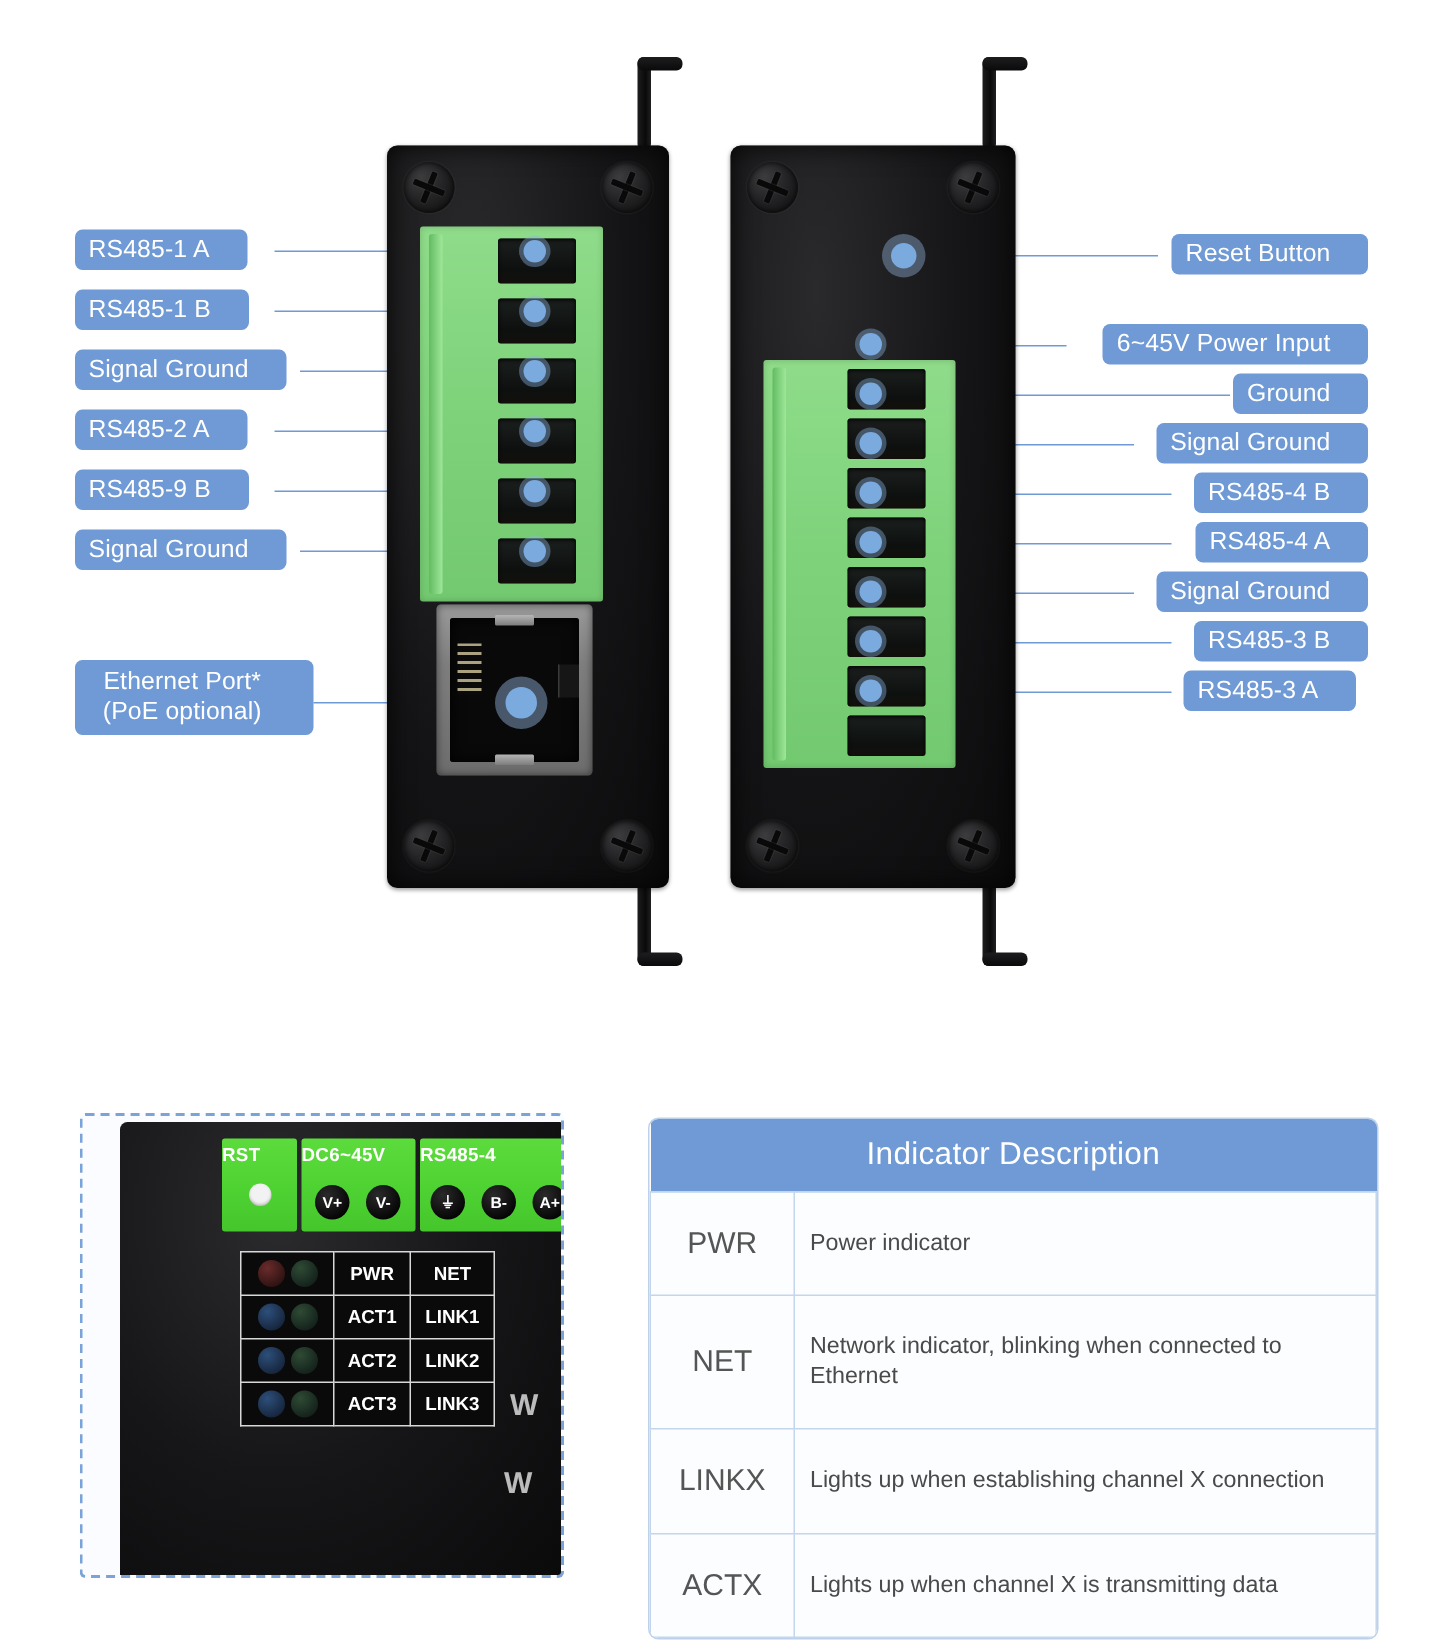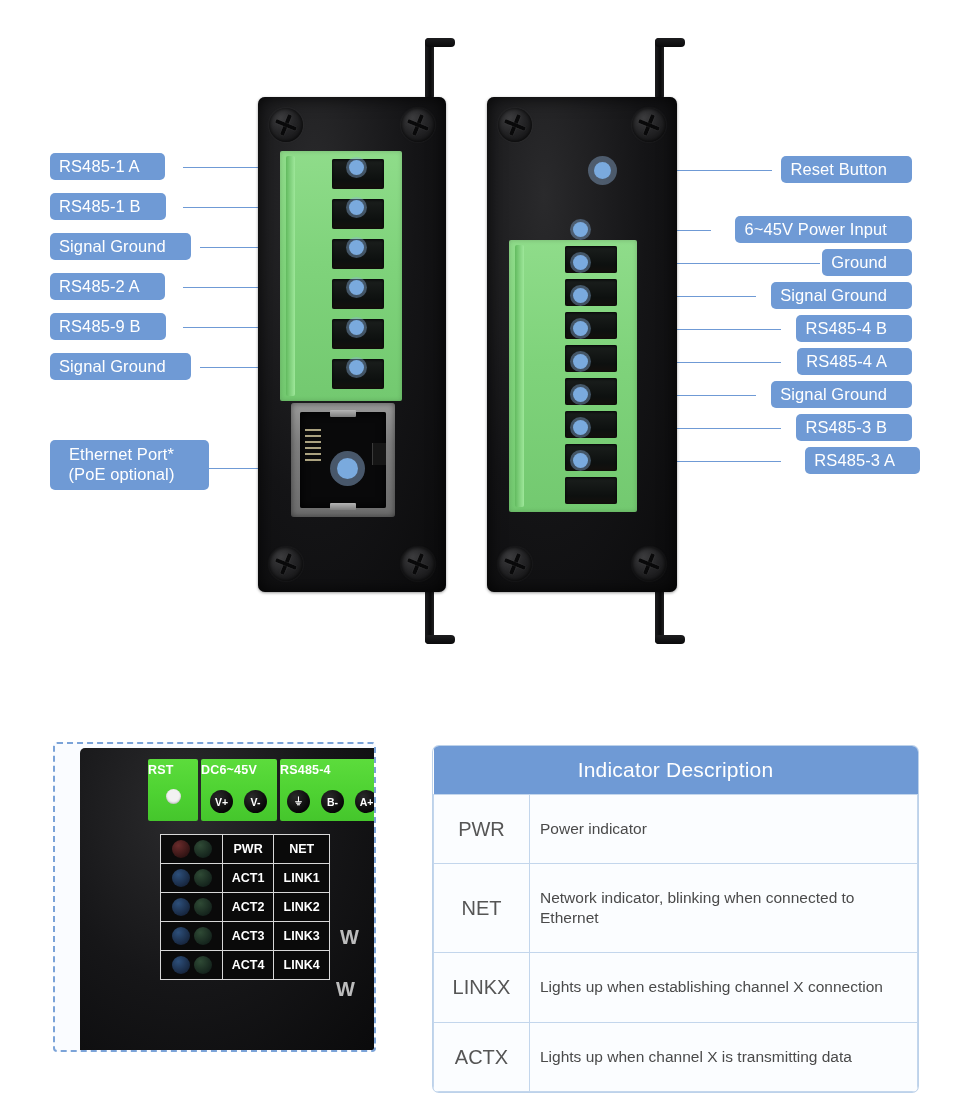--- a/index.html
+++ b/index.html
@@ -376,21 +376,21 @@
   <div class="leader" style="left:581px; top:461px; width:200px;"></div>
 
   <div class="label" style="right:48px; top:156px;">Reset Button</div>
   <div class="label" style="right:48px; top:216px;">6~45V Power Input</div>
   <div class="label" style="right:48px; top:249px;">Ground</div>
   <div class="label" style="right:48px; top:282px;">Signal Ground</div>
   <div class="label" style="right:48px; top:315px;">RS485-4 B</div>
   <div class="label" style="right:48px; top:348px;">RS485-4 A</div>
   <div class="label" style="right:48px; top:381px;">Signal Ground</div>
   <div class="label" style="right:48px; top:414px;">RS485-3 B</div>
-  <div class="label" style="right:40px; top:447px;margin-left:29px;">RS485-3 A</div>
+  <div class="label" style="right:56px; top:447px;margin-left:29px;">RS485-3 A</div>
 
   <div id="inset-photo">
     <div id="inset-body">
 
       <div class="green-strip" style="left:68px; width:50px;">
         <div class="gs-title">RST</div>
         <div class="rst-dot"></div>
       </div>
 
       <div class="green-strip" style="left:121px; width:76px;">
@@ -423,25 +423,20 @@
             </tr>
             <tr>
               <td class="leds"><span class="led led-blue"></span><span class="led led-green"></span></td>
               <td>ACT2</td>
               <td>LINK2</td>
             </tr>
             <tr>
               <td class="leds"><span class="led led-blue"></span><span class="led led-green"></span></td>
               <td>ACT3</td>
               <td>LINK3</td>
-            </tr>
-            <tr>
-              <td class="leds"><span class="led led-blue"></span><span class="led led-green"></span></td>
-              <td>ACT4</td>
-              <td>LINK4</td>
             </tr>
           </tbody>
       </table>
     </div>
   </div>
 
   <table id="ind-table">
     <thead>
       <tr>
         <th colspan="2">Indicator Description</th>

